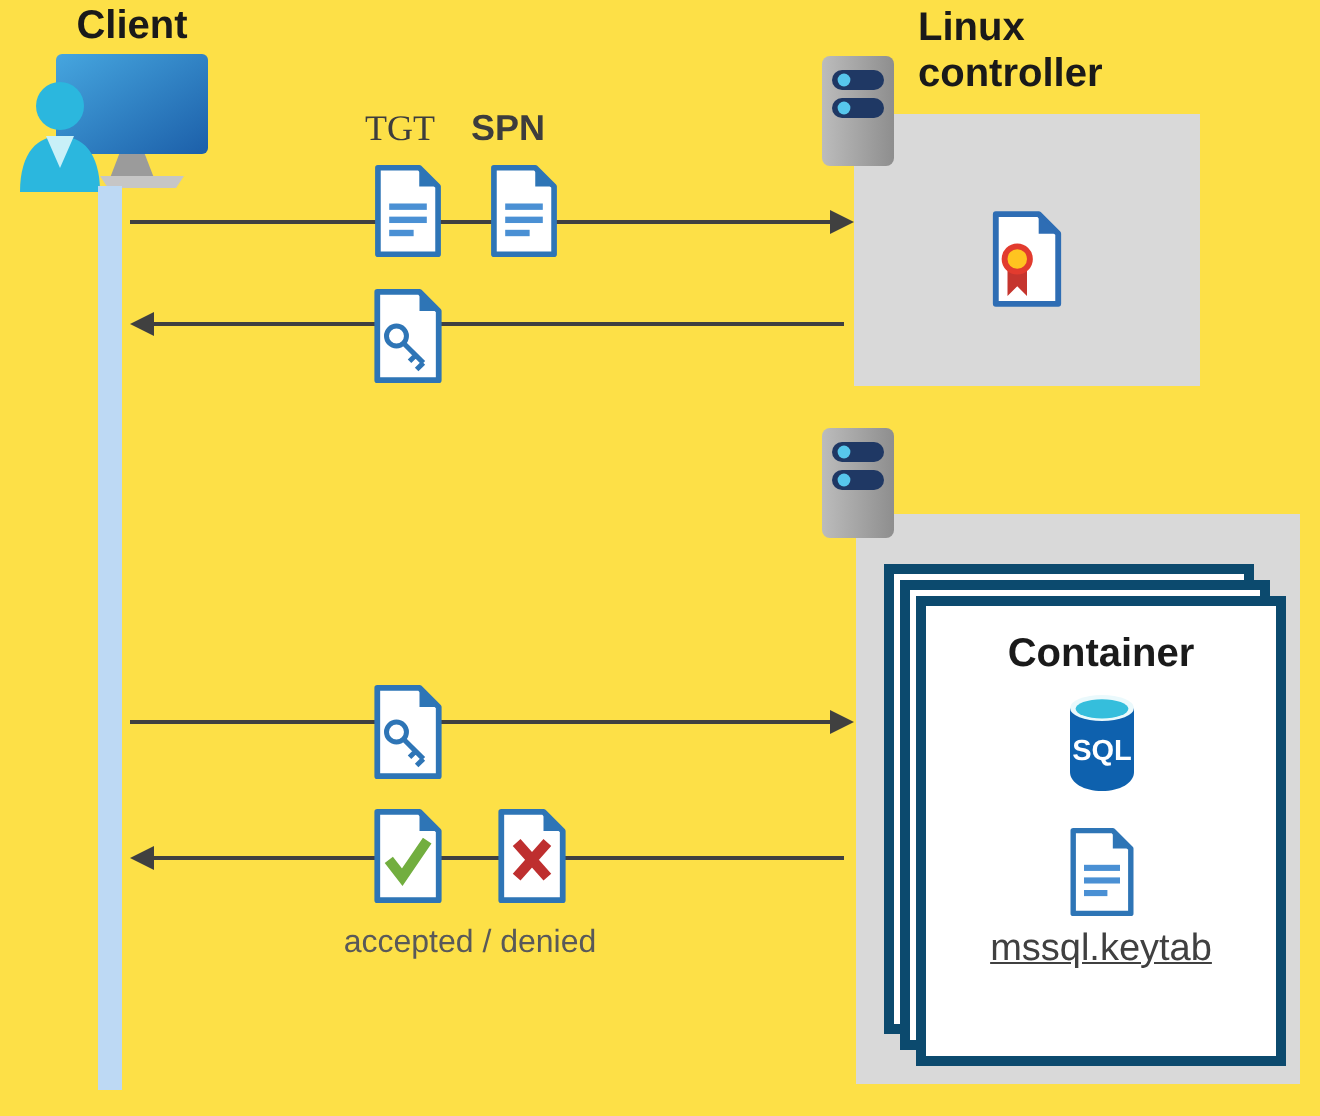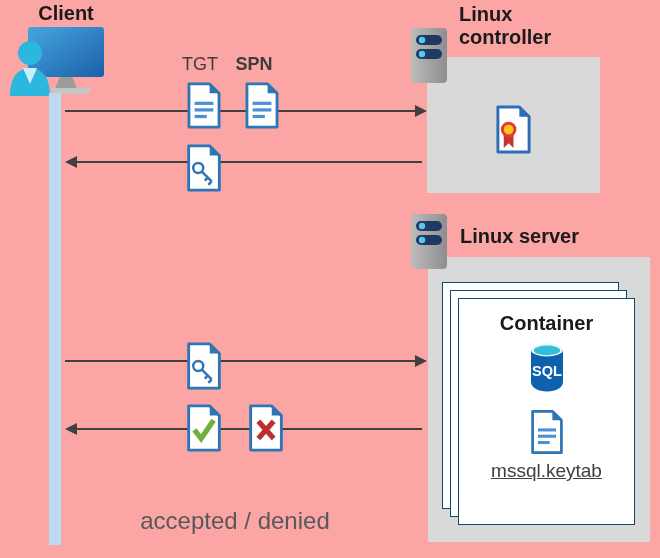--- a/index.html
+++ b/index.html
@@ -1,40 +1,40 @@
 <!DOCTYPE html>
 <html><head>
 <meta charset="utf-8">
 <style>
   html,body{margin:0;padding:0;background:#ffffff;}
   .stage{
-    position:relative;width:660px;height:558px;background:#fca5a5;
+    position:relative;width:660px;height:558px;background:#fde047;
     font-family:"Liberation Sans",sans-serif;overflow:hidden;
   }
   .abs{position:absolute;}
   .title{font-weight:bold;font-size:20px;color:#1a1a1a;line-height:1.15;}
   .msg-label{font-size:18px;color:#3d3d3d;}
   .gray-box{background:#d9d9d9;}
   .lifeline{background:#bdd9f4;}
   
   .arrow{height:12px;z-index:1;}
   .arrow .line{position:absolute;top:5px;height:2px;background:#404040;}
   .arrow.right .line{left:0;right:9px;}
   .arrow.left  .line{left:9px;right:0;}
   .arrow .head{position:absolute;top:0;width:0;height:0;
     border-top:6px solid transparent;border-bottom:6px solid transparent;}
   .arrow.right .head{right:0;border-left:12px solid #404040;}
   .arrow.left  .head{left:0;border-right:12px solid #404040;}
   .icon{z-index:2;}
   
-  .card{background:#ffffff;border:1px solid #0c4a6e;width:175px;height:225px;}
+  .card{background:#ffffff;border:5px solid #0c4a6e;width:175px;height:225px;}
   .card.front{display:flex;flex-direction:column;align-items:center;}
   .container-title{font-weight:bold;font-size:20px;color:#1a1a1a;margin-top:13px;}
   .keytab-label{font-size:19px;color:#404040;margin-top:5px;text-decoration:underline;}
-  .result-label{font-size:24px;color:#595959;text-align:center;margin-top:44px;}
+  .result-label{font-size:16px;color:#595959;text-align:center;}
   .center{text-align:center;}
 </style>
 </head>
 <body>
 
 <div class="stage">
 
   <div class="abs title center" style="left:20px;top:2px;width:92px;">Client</div>
   <svg class="abs" style="left:6px;top:24px;" width="102" height="72" viewBox="0 0 102 72">
     <defs>
@@ -85,21 +85,20 @@
         <stop offset="0" stop-color="#BCBCBC"></stop>
           <stop offset="1" stop-color="#8E8E8E"></stop>
       </linearGradient>
     </defs>
     <rect x="1" y="1" width="36" height="55" rx="4" fill="url(#srv2)"></rect>
     <rect x="6" y="8" width="26" height="10" rx="5" fill="#1F3864"></rect>
     <circle cx="12" cy="13" r="3.2" fill="#57C7EC"></circle>
     <rect x="6" y="22" width="26" height="10" rx="5" fill="#1F3864"></rect>
     <circle cx="12" cy="27" r="3.2" fill="#57C7EC"></circle>
   </svg>
-  <div class="abs title" style="left:460px;top:225px;width:180px;">Linux server</div>
 
   <div class="abs card" style="left:442px;top:282px;"></div>
   <div class="abs card" style="left:450px;top:290px;"></div>
   <div class="abs card front" style="left:458px;top:298px;">
     <div class="container-title">Container</div>
     <svg style="margin-top:6px;" width="38" height="54" viewBox="0 0 38 54">
       <path d="M3,9 V41 C3,46.5 10,50.5 19,50.5 C28,50.5 35,46.5 35,41 V9 Z" fill="#0E61AE"></path>
       <ellipse cx="19" cy="9" rx="16" ry="6.5" fill="#EAF9FC"></ellipse>
       <ellipse cx="19" cy="9.4" rx="13.2" ry="4.8" fill="#35BEDC"></ellipse>
       <text x="19" y="35" text-anchor="middle" font-size="14.5" font-weight="bold" fill="#ffffff" font-family="Liberation Sans, sans-serif">SQL</text>
@@ -107,21 +106,21 @@
     <svg style="margin-top:14px;" width="36" height="46" viewBox="0 0 40 50">
       <path d="M4,2 H26 L36,12 V48 H4 Z" fill="#fff" stroke="#2E75B6" stroke-width="3" stroke-linejoin="round"></path>
       <path d="M26,2 L36,12 H26 Z" fill="#2E75B6"></path>
       <rect x="10" y="21" width="20" height="3.4" fill="#4A90D4"></rect>
       <rect x="10" y="28" width="20" height="3.4" fill="#4A90D4"></rect>
       <rect x="10" y="35" width="13" height="3.4" fill="#4A90D4"></rect>
     </svg>
     <div class="keytab-label">mssql.keytab</div>
   </div>
 
-  <div class="abs msg-label center" style="left:176px;top:54px;width:48px;">TGT</div>
+  <div class="abs msg-label center" style="left:176px;top:54px;width:48px;font-family:Liberation Serif, serif;">TGT</div>
   <div class="abs msg-label center" style="left:230px;top:54px;width:48px;font-weight:bold;">SPN</div>
 
   <div class="abs arrow right" style="left:65px;top:105px;width:362px;">
     <div class="line"></div>
       <div class="head"></div>
   </div>
   <div class="abs arrow left" style="left:65px;top:156px;width:357px;">
     <div class="line"></div>
       <div class="head"></div>
   </div>

